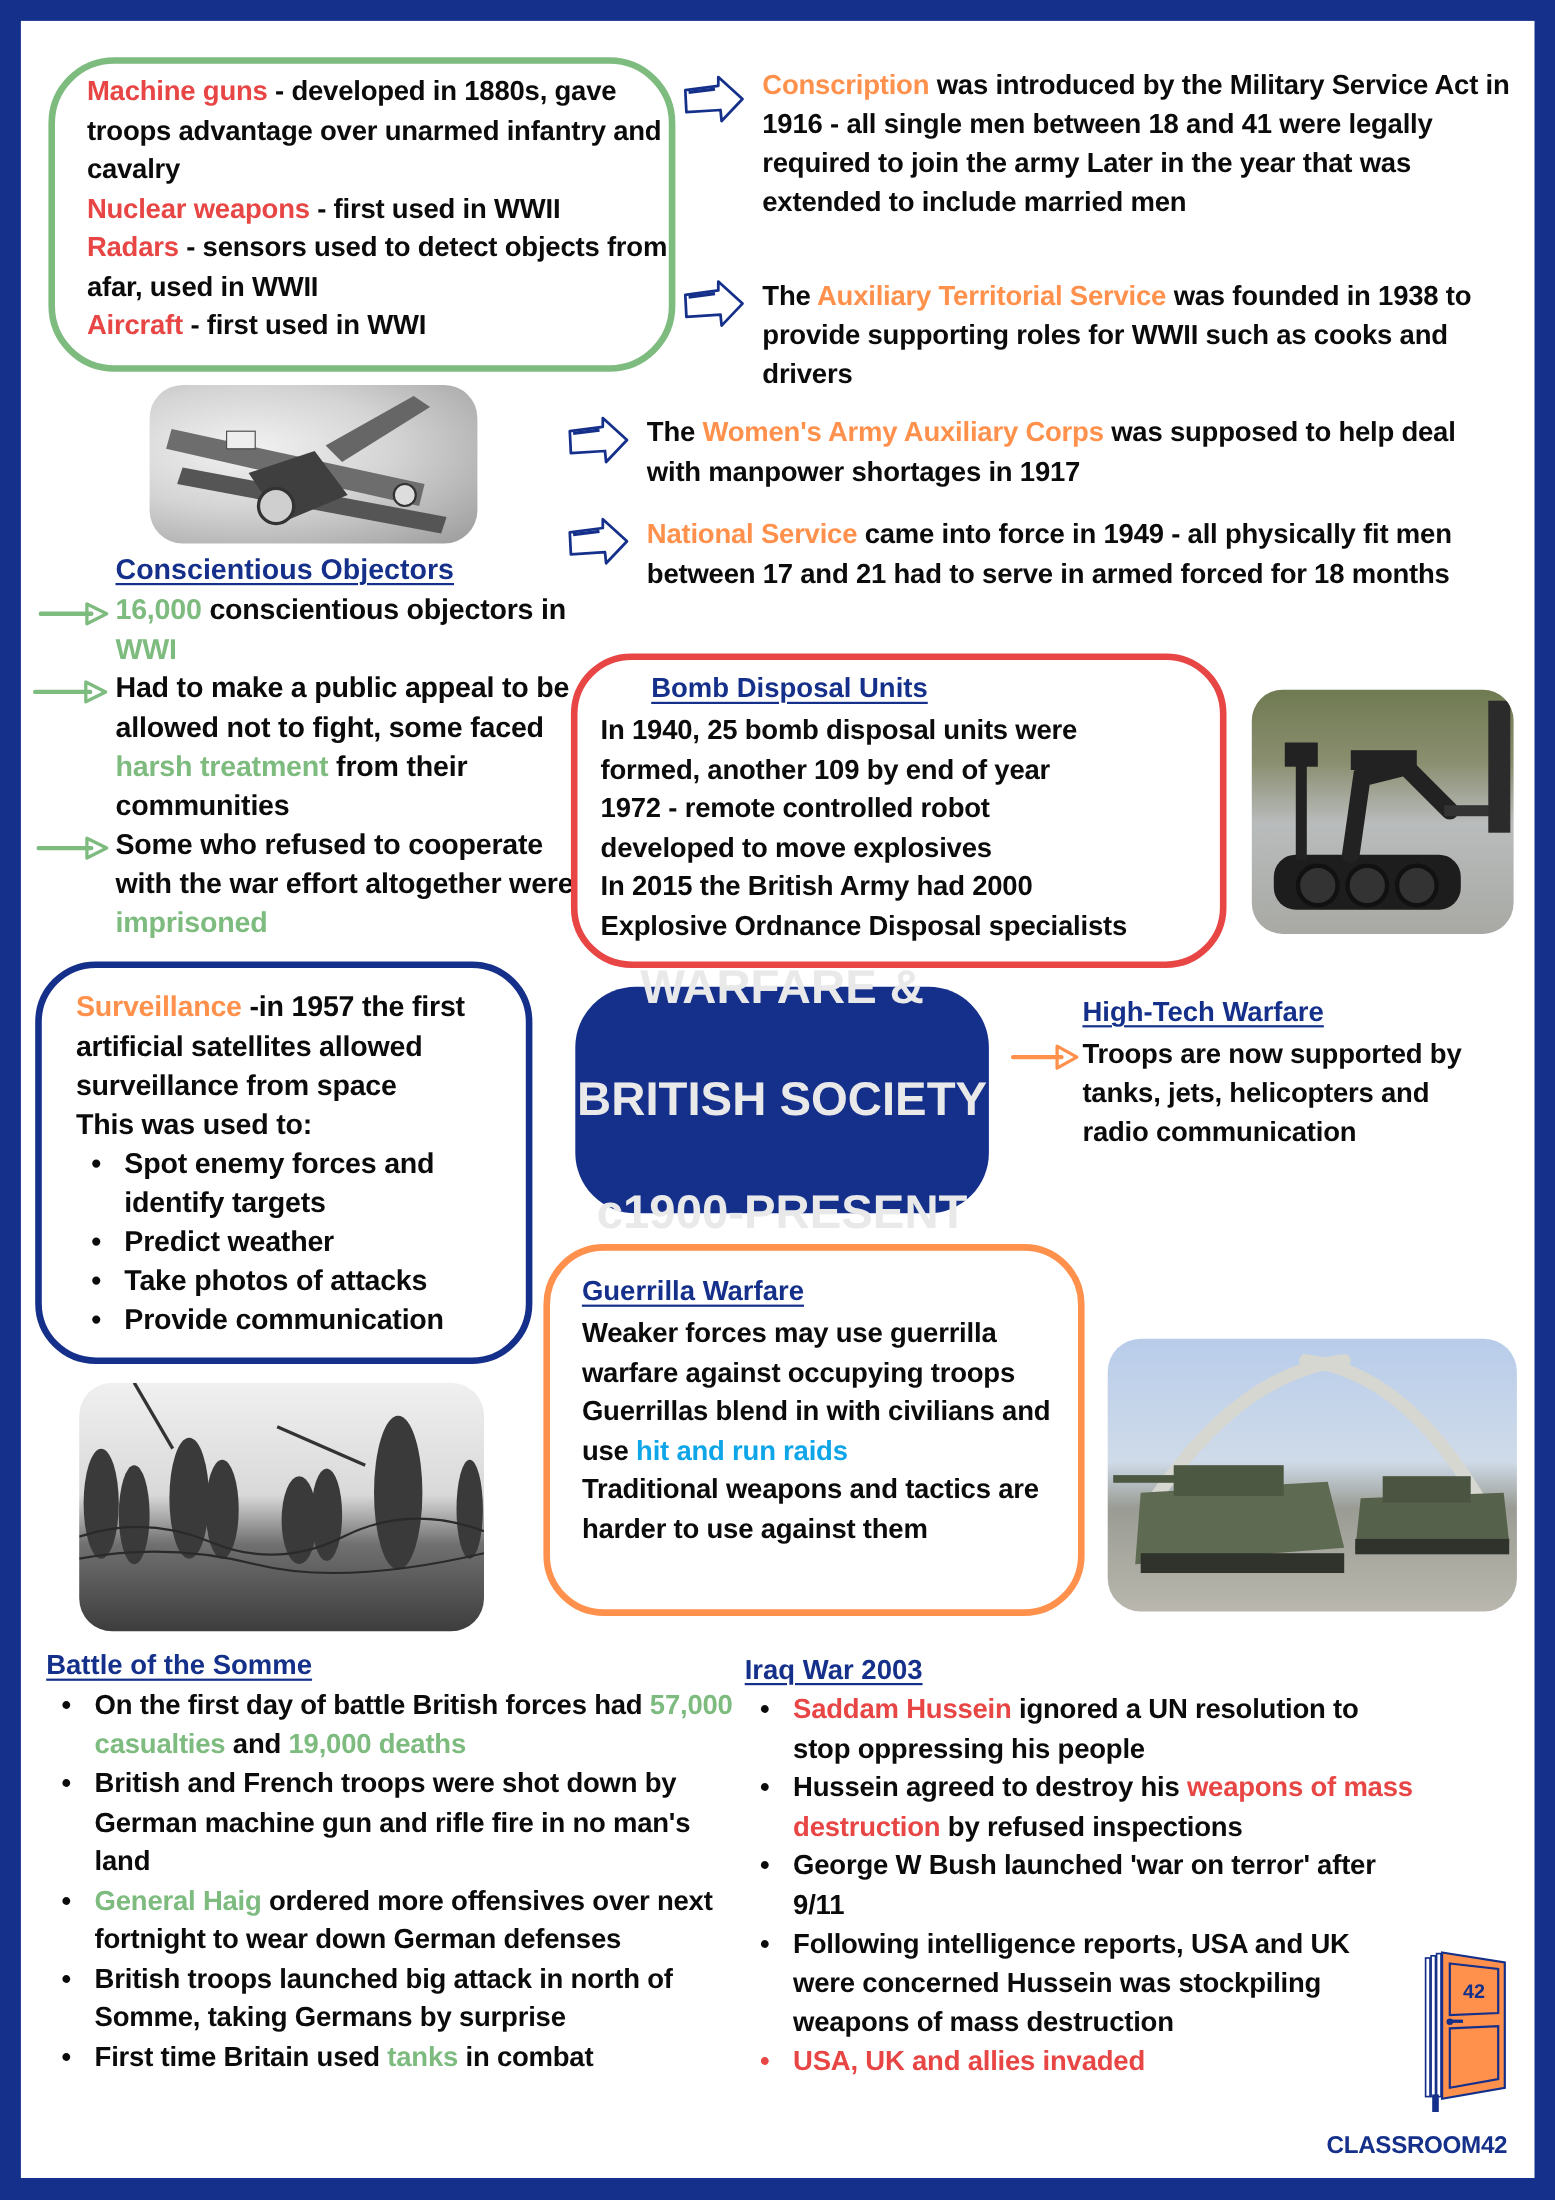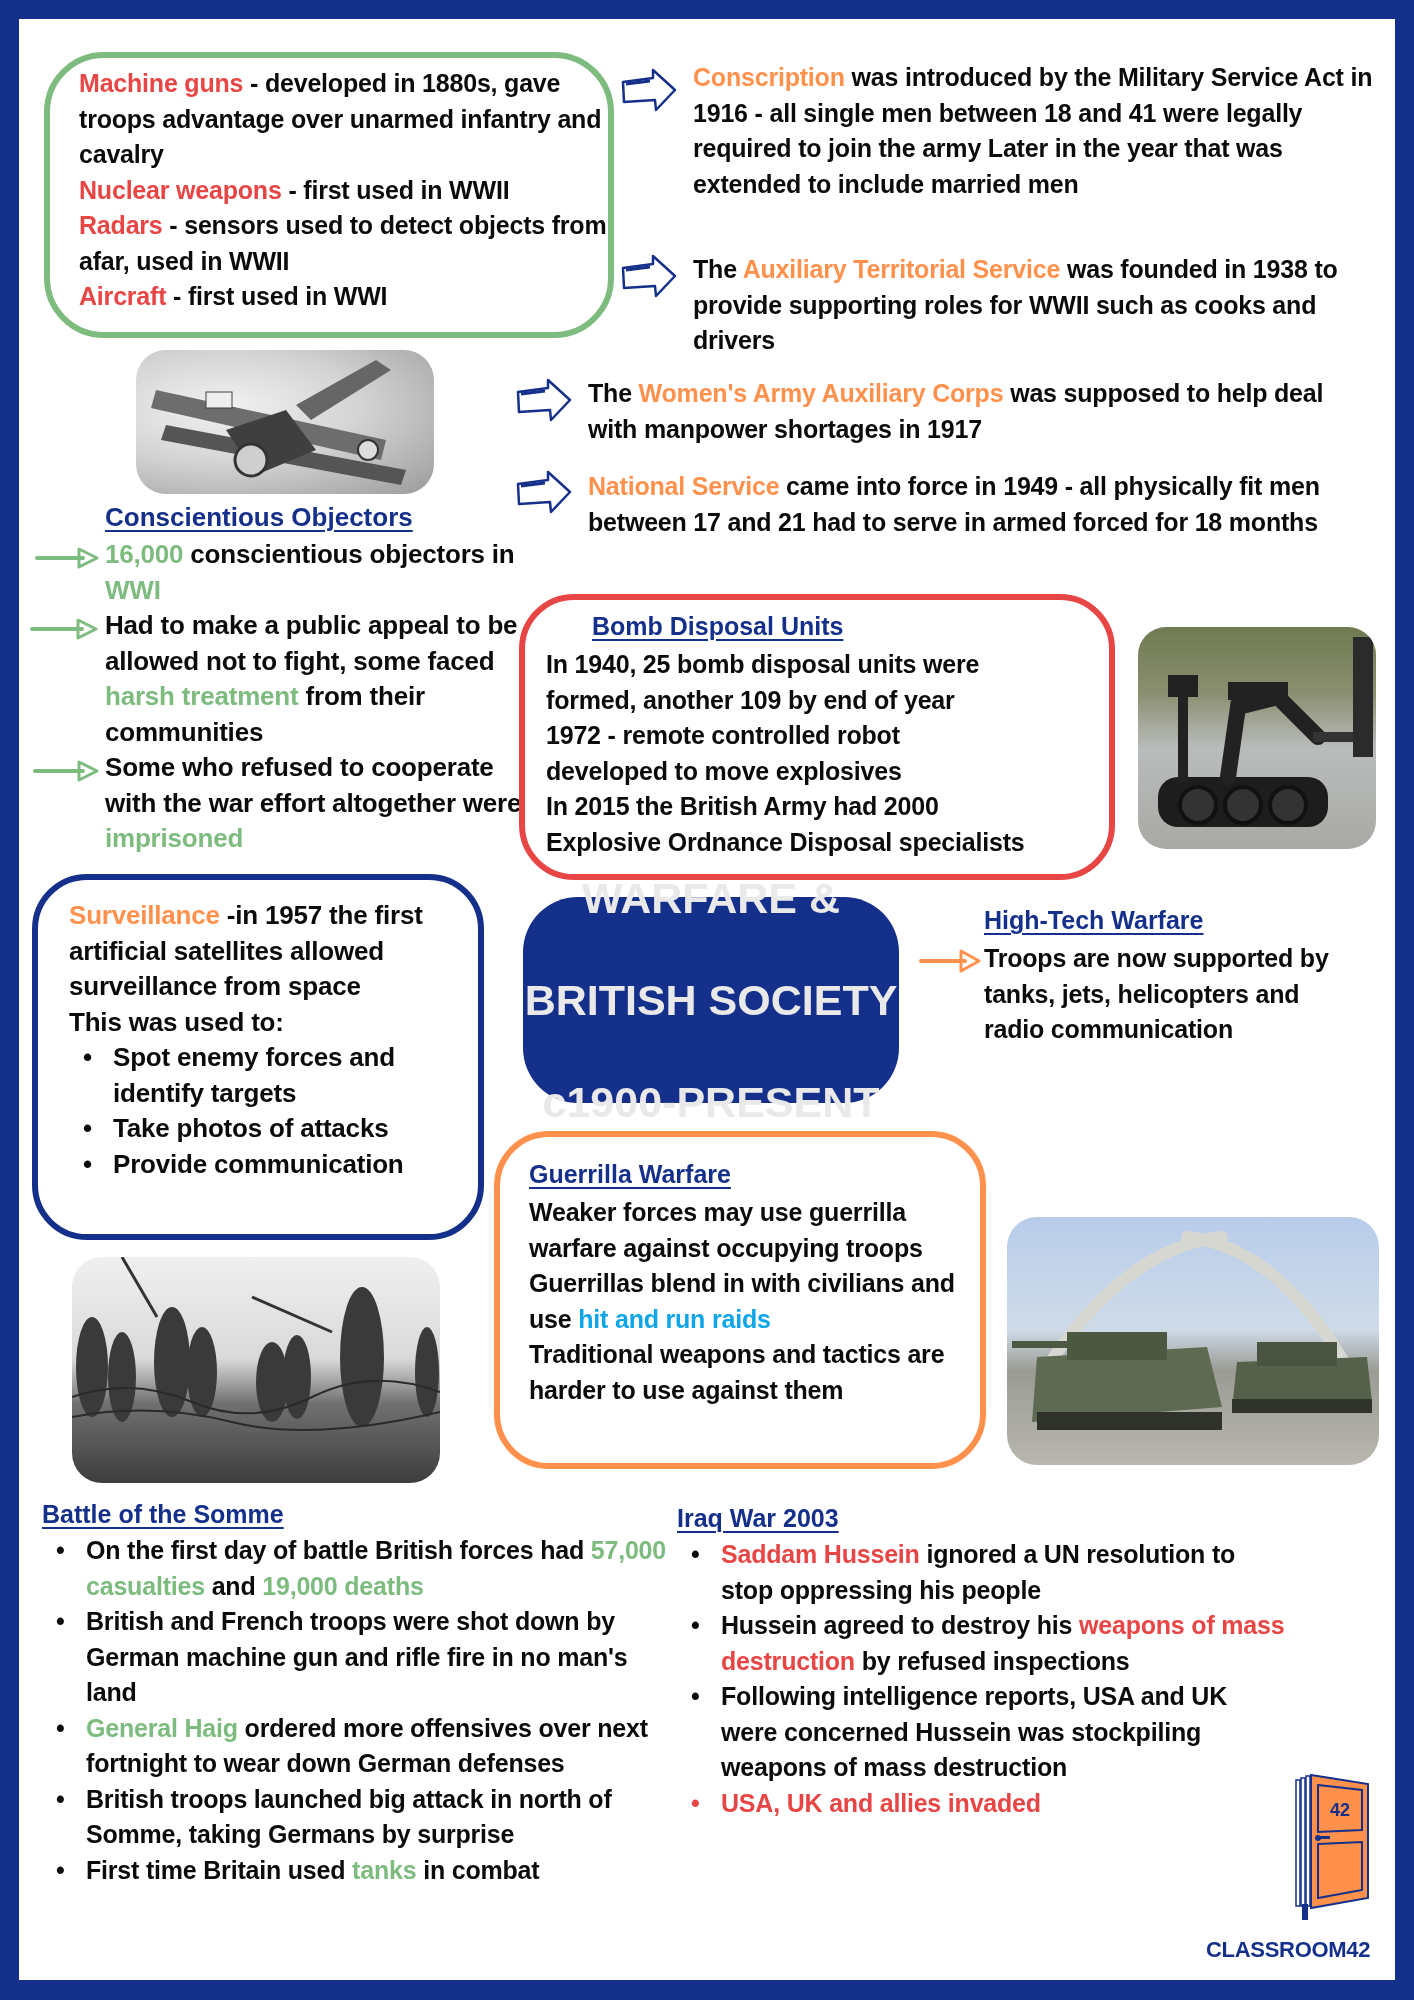--- a/index.html
+++ b/index.html
@@ -134,20 +134,21 @@
     <rect x="215" y="10" width="20" height="120" fill="#2b2b2b"></rect>
   </svg>
 </div>
 
 <div class="box box-navy" style="left:32px; top:874px; width:452px; height:366px;"></div>
 <div class="abs txt" style="left:69px; top:898px; width:410px; font-size:26px;">
   <div><span class="orange">Surveillance</span><span> -in 1957 the first artificial satellites allowed surveillance from space</span></div>
   <div>This was used to:</div>
   <ul class="bullets">
     <li>Spot enemy forces and identify targets</li>
+    <li>Predict weather</li>
     <li>Take photos of attacks</li>
     <li>Provide communication</li>
   </ul>
 </div>
 
 <div class="title-box narrow" style="left:523px; top:897px; width:376px; height:206px;">
   <div>WARFARE &amp;</div>
   <div>BRITISH SOCIETY</div>
   <div>c1900-PRESENT</div>
 </div>
@@ -210,20 +211,21 @@
   <li><span>British and French troops were shot down by German machine gun and rifle fire in no man's land</span></li>
   <li><span class="green">General Haig</span><span> ordered more offensives over next fortnight to wear down German defenses</span></li>
   <li><span>British troops launched big attack in north of Somme, taking Germans by surprise</span></li>
   <li><span>First time Britain used </span><span class="green">tanks</span><span> in combat</span></li>
 </ul>
 
 <div class="abs heading" style="left:677px; top:1504px;">Iraq War 2003</div>
 <ul class="abs txt bullets red-last" style="left:677px; top:1537px; width:610px;">
   <li><span class="red">Saddam Hussein</span><span> ignored a UN resolution to stop oppressing his people</span></li>
   <li><span>Hussein agreed to destroy his </span><span class="red">weapons of mass destruction</span><span> by refused inspections</span></li>
+  <li><span>George W Bush launched 'war on terror' after 9/11</span></li>
   <li><span>Following intelligence reports, USA and UK were concerned Hussein was stockpiling weapons of mass destruction</span></li>
   <li class="red"><span class="red">USA, UK and allies invaded</span></li>
 </ul>
 
 <svg class="abs" style="left:1290px; top:1772px;" width="80" height="150" viewBox="0 0 80 150">
   <rect x="6" y="8" width="4" height="126" fill="#fff" stroke="#15308a" stroke-width="1.5"></rect>
   <rect x="11" y="6" width="4" height="128" fill="#fff" stroke="#15308a" stroke-width="1.5"></rect>
   <rect x="16" y="4" width="4" height="130" fill="#fff" stroke="#15308a" stroke-width="1.5"></rect>
   <polygon points="21,3 78,12 78,126 21,136" fill="#ff914d" stroke="#15308a" stroke-width="2"></polygon>
   <polygon points="28,13 72,18 72,58 28,60" fill="none" stroke="#15308a" stroke-width="2"></polygon>

